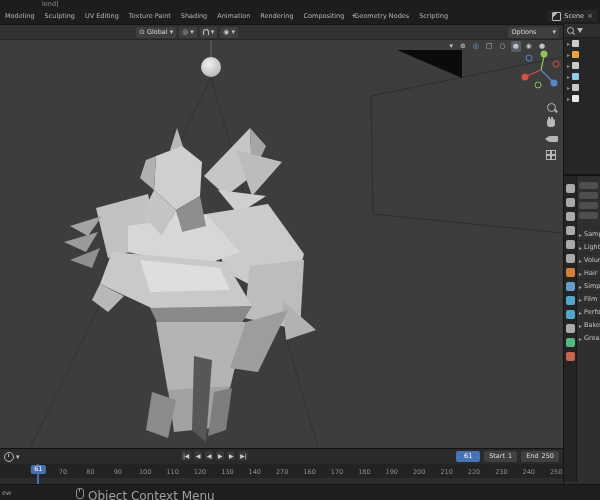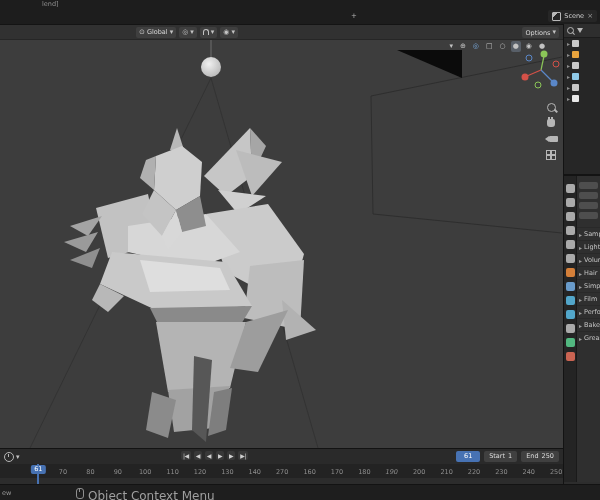--- a/index.html
+++ b/index.html
@@ -21,21 +21,21 @@
   .scene-label{font-size:6.5px;color:#d0d0d0;}
   .scene-x{font-size:7px;color:#9a9a9a;}
   
   .vp-header{position:absolute;top:24px;left:0;width:563px;height:16px;background:#313131;
     border-top:1px solid #141414;border-bottom:1px solid #262626;box-sizing:border-box;display:flex;align-items:center;}
   .vph-left{display:flex;align-items:center;gap:3px;margin-left:136px;}
   .vph-item{display:flex;align-items:center;gap:2px;padding:1px 3px;border-radius:2px;background:#3f3f3f;}
   .vph-glyph{font-size:7px;color:#c3c3c3;line-height:9px;}
   .vph-label{font-size:6.5px;color:#d6d6d6;}
   .magnet-icon{width:6px;height:6px;border:1.5px solid #c3c3c3;border-bottom:none;border-radius:3px 3px 0 0;box-sizing:border-box;}
-  .vph-options{position:absolute;right:4px;display:flex;gap:2px;align-items:flex-end;}
+  .vph-options{position:absolute;right:4px;display:flex;gap:16px;align-items:center;}
   
   .viewport{position:absolute;top:40px;left:0;width:563px;height:408px;background:#3d3d3d;overflow:hidden;}
   .overlay-row{position:absolute;top:1px;right:16px;display:flex;gap:3px;align-items:center;}
   .ov-icon{font-size:7px;color:#c3c3c3;padding:0 2px;height:11px;line-height:11px;border-radius:2px;}
   .ov-icon.active{background:#585f68;}
   .ov-icon.accent{color:#7db1e8;}
   .nav-btn{position:absolute;right:5px;width:14px;height:14px;display:flex;align-items:center;justify-content:center;}
   .magnifier{width:7px;height:7px;border:1.5px solid #b6b6b6;border-radius:50%;position:relative;box-sizing:content-box;}
   .magnifier::after{content:'';position:absolute;width:4px;height:1.5px;background:#b6b6b6;transform:rotate(45deg);right:-3px;bottom:-1px;}
   .hand-icon{width:8px;height:8px;background:#b6b6b6;border-radius:2px 2px 3px 3px;position:relative;}
@@ -91,20 +91,32 @@
   .status-frag{position:absolute;left:2px;top:4px;font-size:6.5px;color:#9a9a9a;}
   .mouse-icon{position:absolute;left:76px;top:3px;width:6px;height:9px;border:1px solid #8f8f8f;border-radius:3px;}
   .mouse-icon::after{content:'';position:absolute;left:2px;top:0;width:1px;height:3px;background:#8f8f8f;}
   .status-hint{position:absolute;left:88px;top:4px;font-size:12px;color:#9f9f9f;}
 </style>
 </head>
 <body style="--accent: #4772b3; --object_orange: #e87d0d;">
 
 <div class="topbar">
   <span class="title-frag">lend]</span>
+  <div class="ws-tabs">
+      <span class="ws-tab">Modeling</span>
+      <span class="ws-tab">Sculpting</span>
+      <span class="ws-tab">UV Editing</span>
+      <span class="ws-tab">Texture Paint</span>
+      <span class="ws-tab">Shading</span>
+      <span class="ws-tab">Animation</span>
+      <span class="ws-tab">Rendering</span>
+      <span class="ws-tab">Compositing</span>
+      <span class="ws-tab">Geometry Nodes</span>
+      <span class="ws-tab">Scripting</span>
+    </div>
   <span class="ws-tab-add" style="position:absolute;left:346px;bottom:0;line-height:15px;">+</span>
   <div class="scene-sel">
     <span class="scene-icon"></span>
     <span class="scene-label">Scene</span>
     <span class="scene-x">×</span>
   </div>
 </div>
 
 <div class="vp-header">
   <div class="vph-left">

